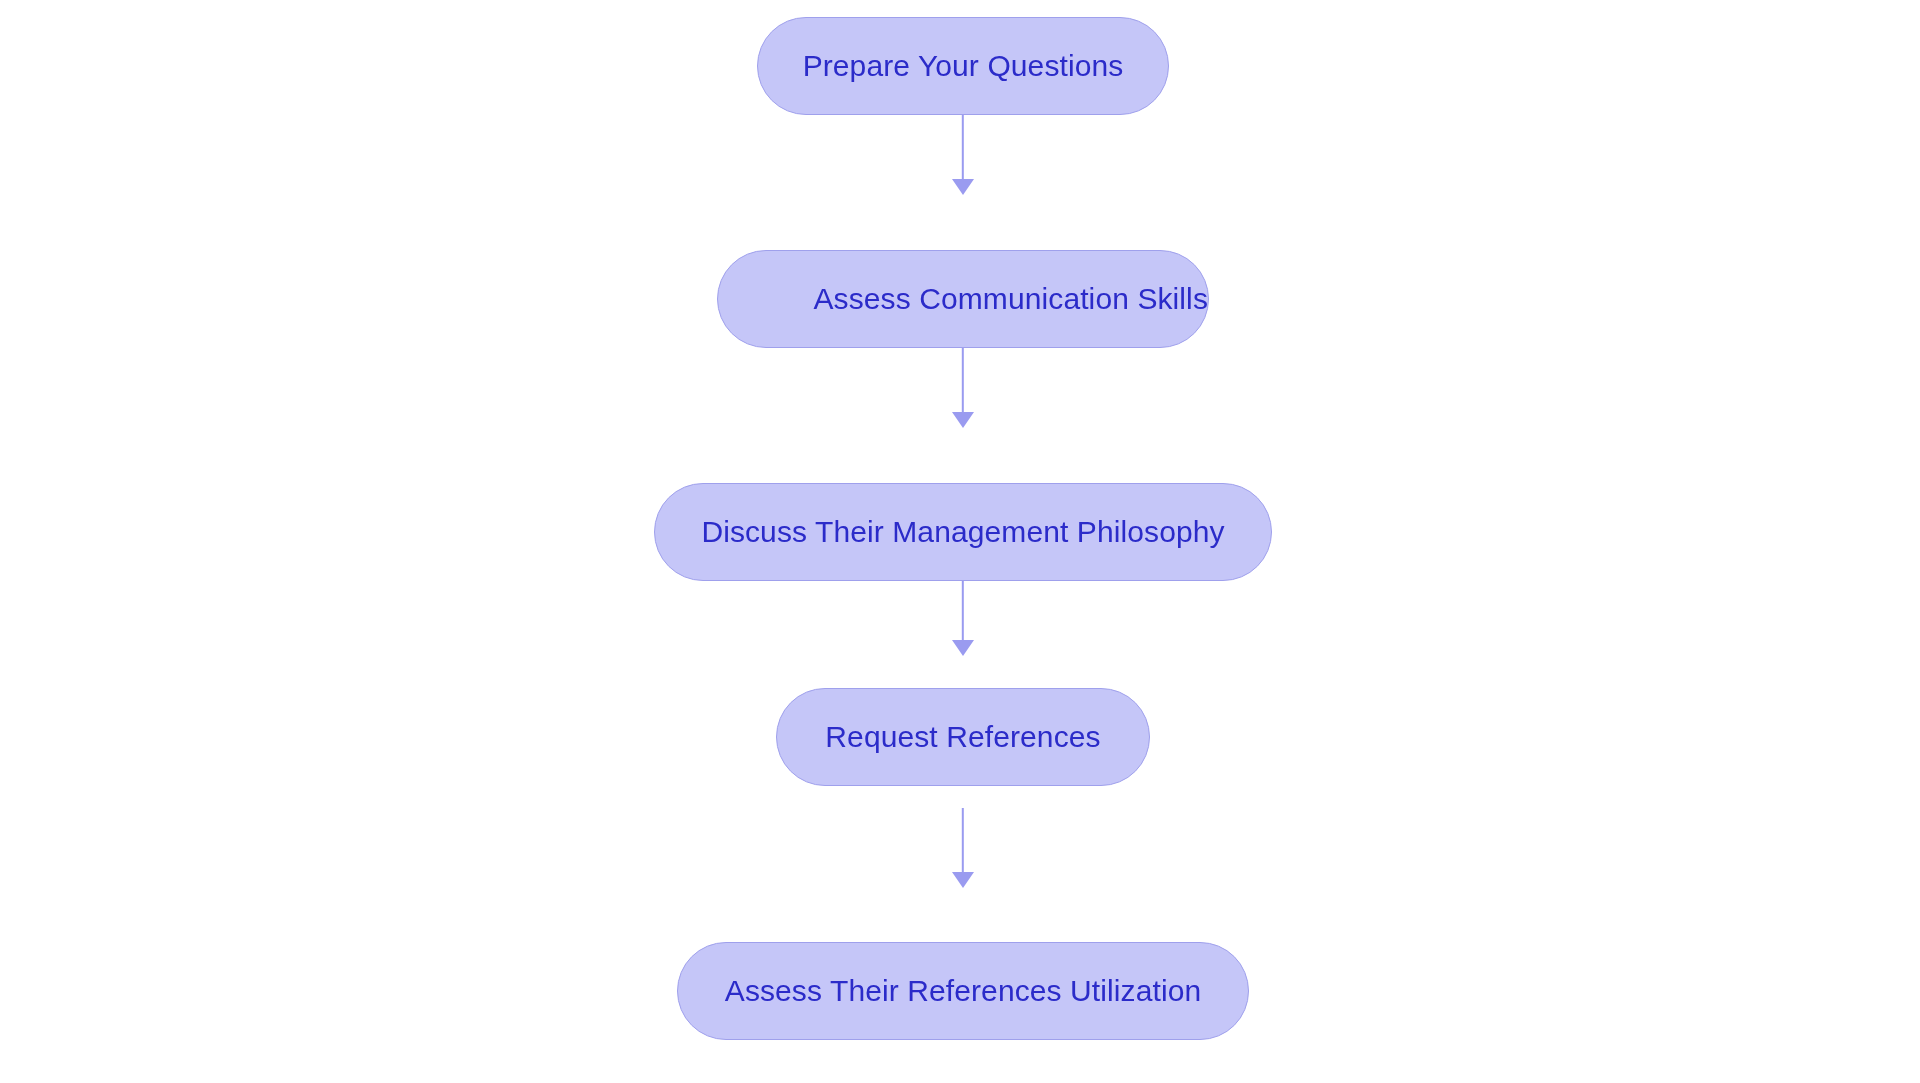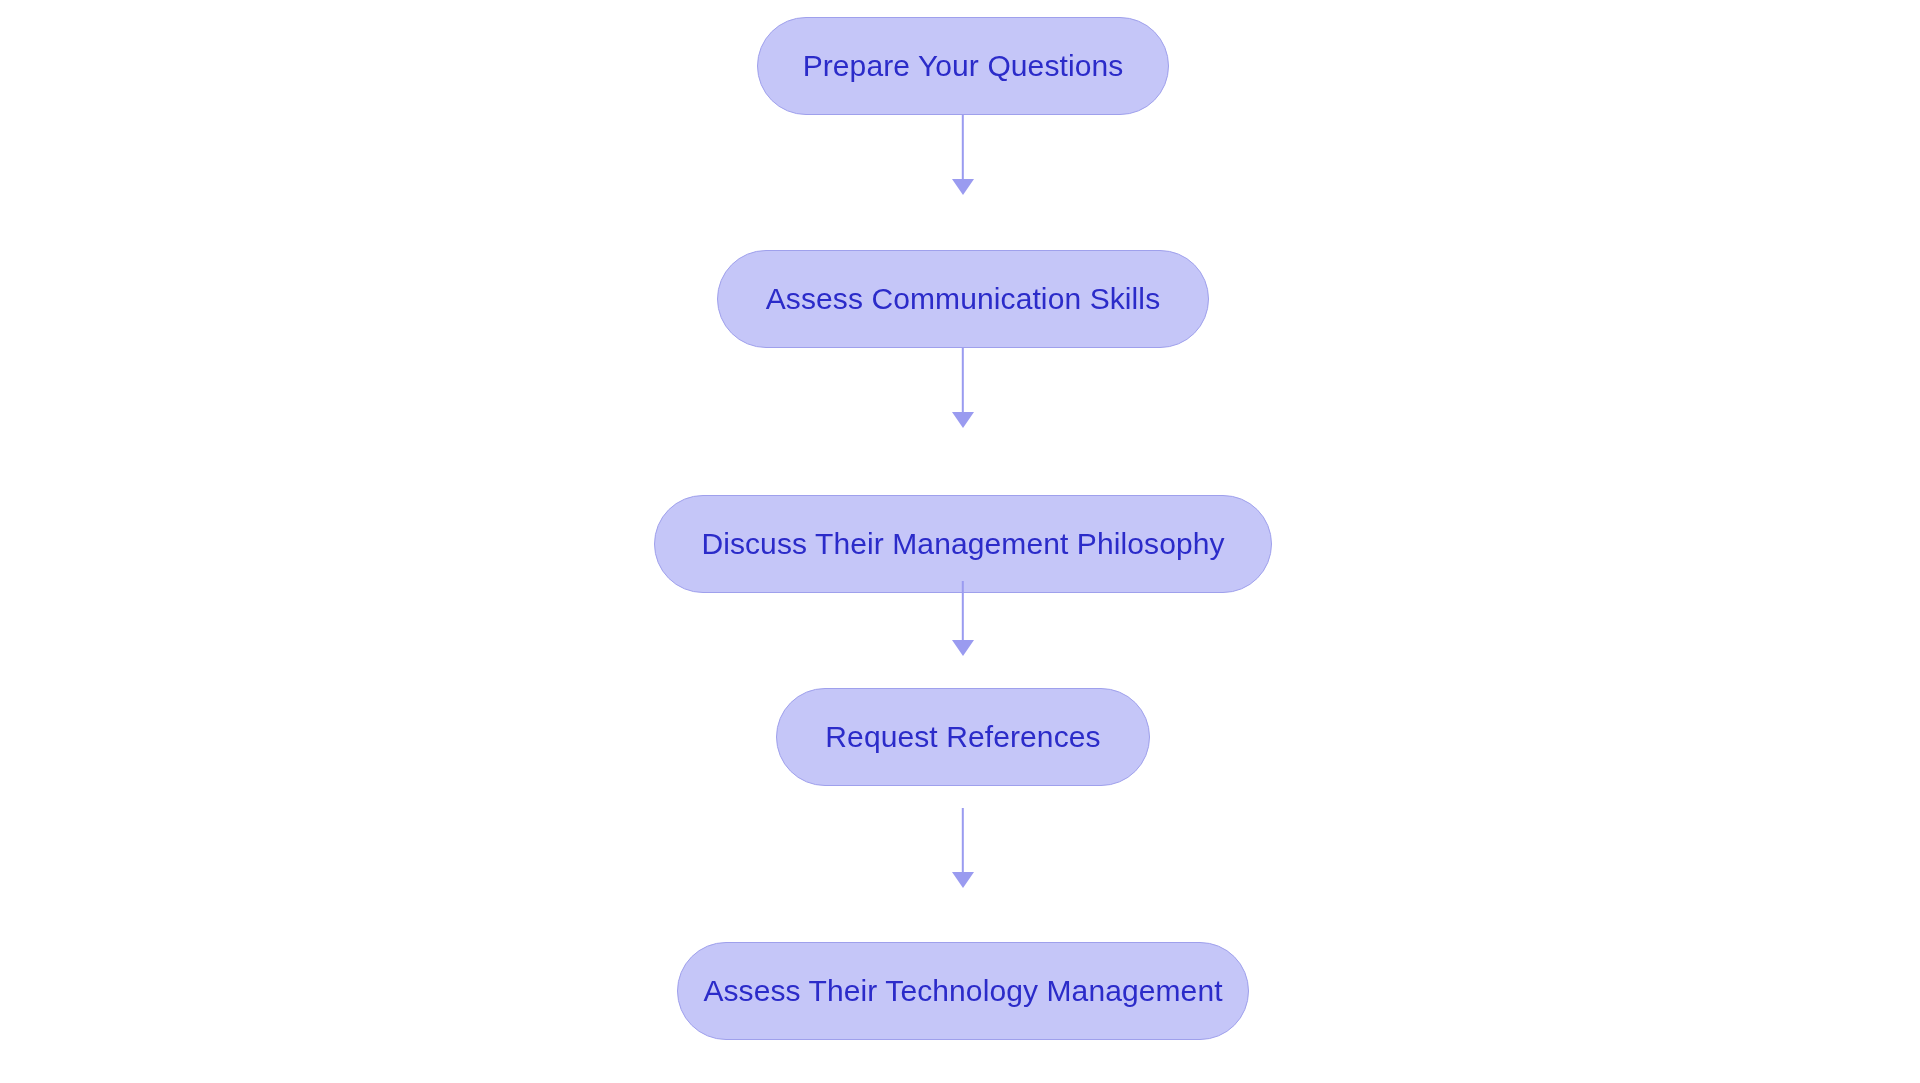--- a/index.html
+++ b/index.html
@@ -40,22 +40,22 @@
     color: #2b2bc9;
     font-size: 30px;
     font-weight: 400;
     line-height: 1;
     letter-spacing: 0.1px;
     white-space: nowrap;
     font-family: "Liberation Sans", "DejaVu Sans", sans-serif;
   }
 
   .node-1 { top: 17px;  width: 412px; }
-  .node-2 { top: 250px; width: 492px; }
-  .node-3 { top: 495px; width: 618px; }
+  .node-2 { top: 250px; width: 492px; justify-content: flex-end; }
+  .node-3 { top: 483px; width: 618px; }
   .node-4 { top: 688px; width: 374px; }
   .node-5 { top: 942px; width: 572px; }
 
   
   .connector {
     position: absolute;
     left: 963px;
     transform: translateX(-50%);
     width: 30px;
   }
@@ -123,16 +123,16 @@
   <div class="node node-4">
     <span class="node-label">Request References</span>
   </div>
 
   <div class="connector conn-4">
     <div class="conn-line"></div>
     <div class="conn-head"></div>
   </div>
 
   <div class="node node-5">
-    <span class="node-label">Assess Their Technology Management</span>
+    <span class="node-label">Assess Their References Utilization</span>
   </div>
 
 </div>
 
 </body></html>

